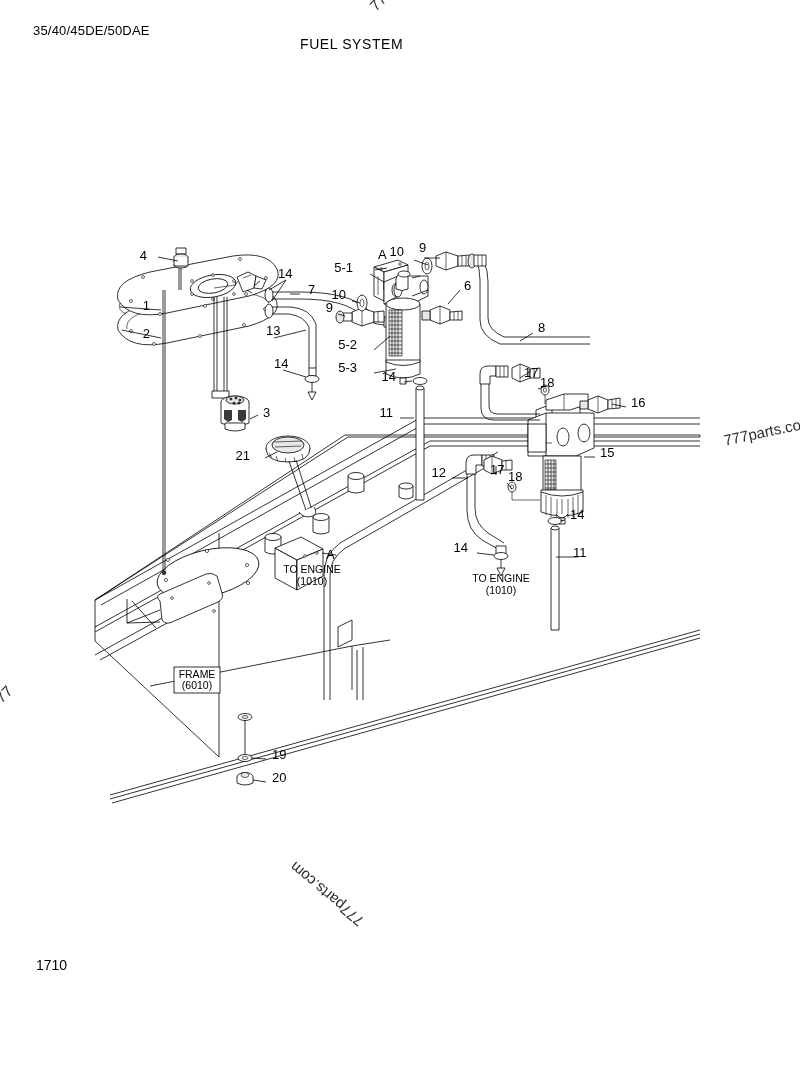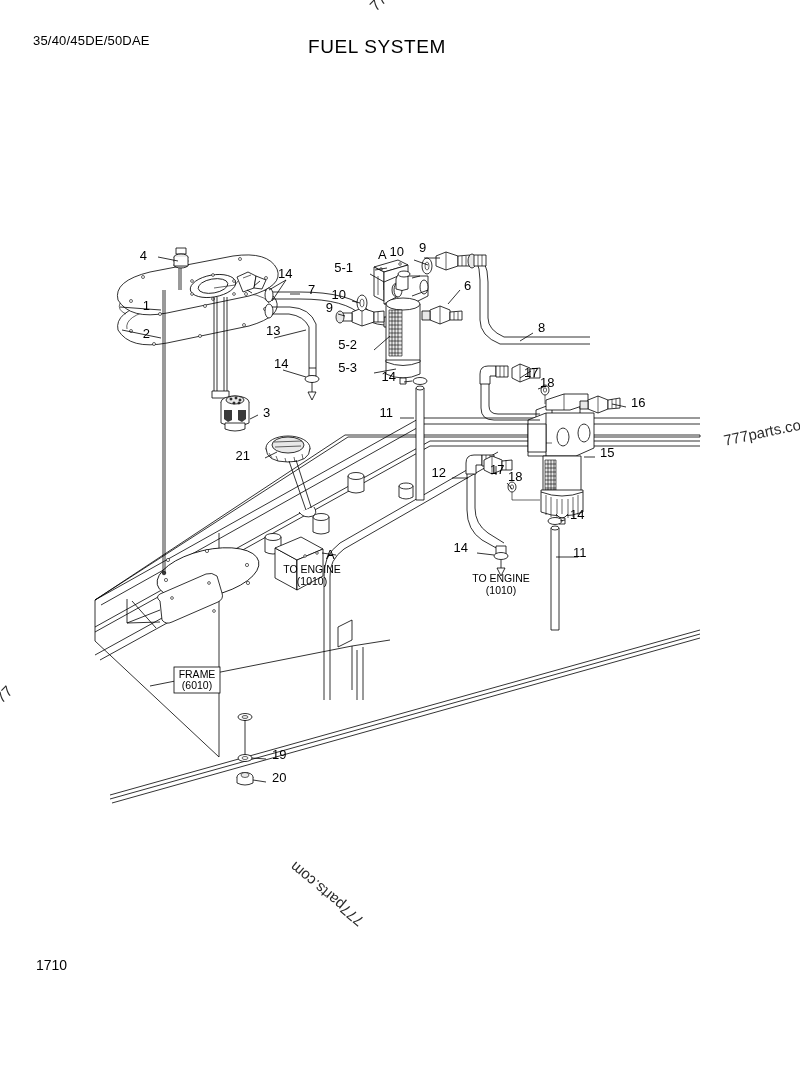--- a/index.html
+++ b/index.html
@@ -15,30 +15,30 @@
   #page {
     position: relative;
     width: 800px;
     height: 1067px;
     background: #ffffff;
     overflow: hidden;
   }
   .hdr-model {
     position: absolute;
     left: 33px;
-    top: 33px;
+    top: 23px;
     font-size: 13px;
     letter-spacing: 0.2px;
     white-space: nowrap;
   }
   .hdr-title {
     position: absolute;
-    left: 308px;
+    left: 300px;
     top: 36px;
-    font-size: 19px;
+    font-size: 14px;
     letter-spacing: 0.6px;
     white-space: nowrap;
   }
   .page-num {
     position: absolute;
     left: 36px;
     top: 957px;
     font-size: 14px;
   }
   .wm {

